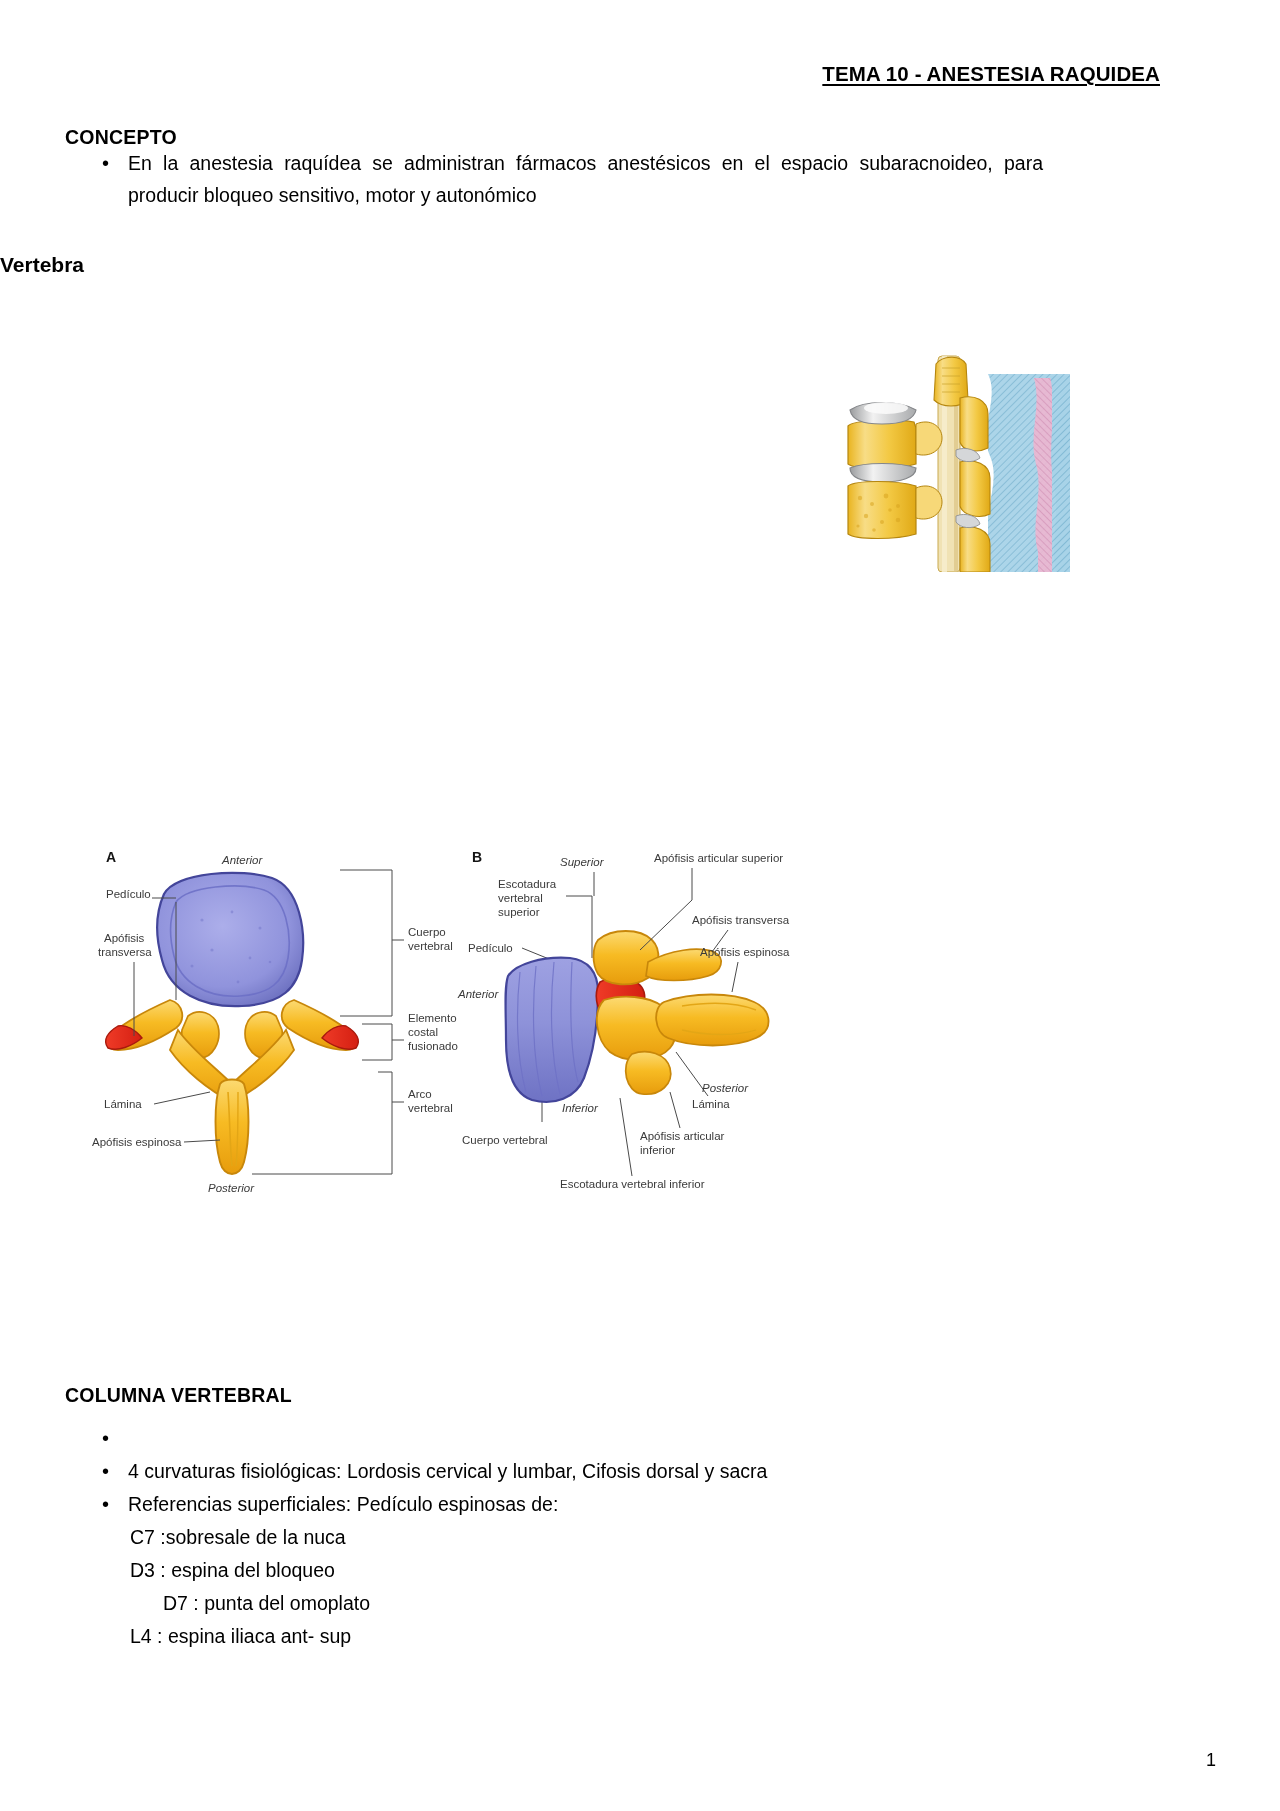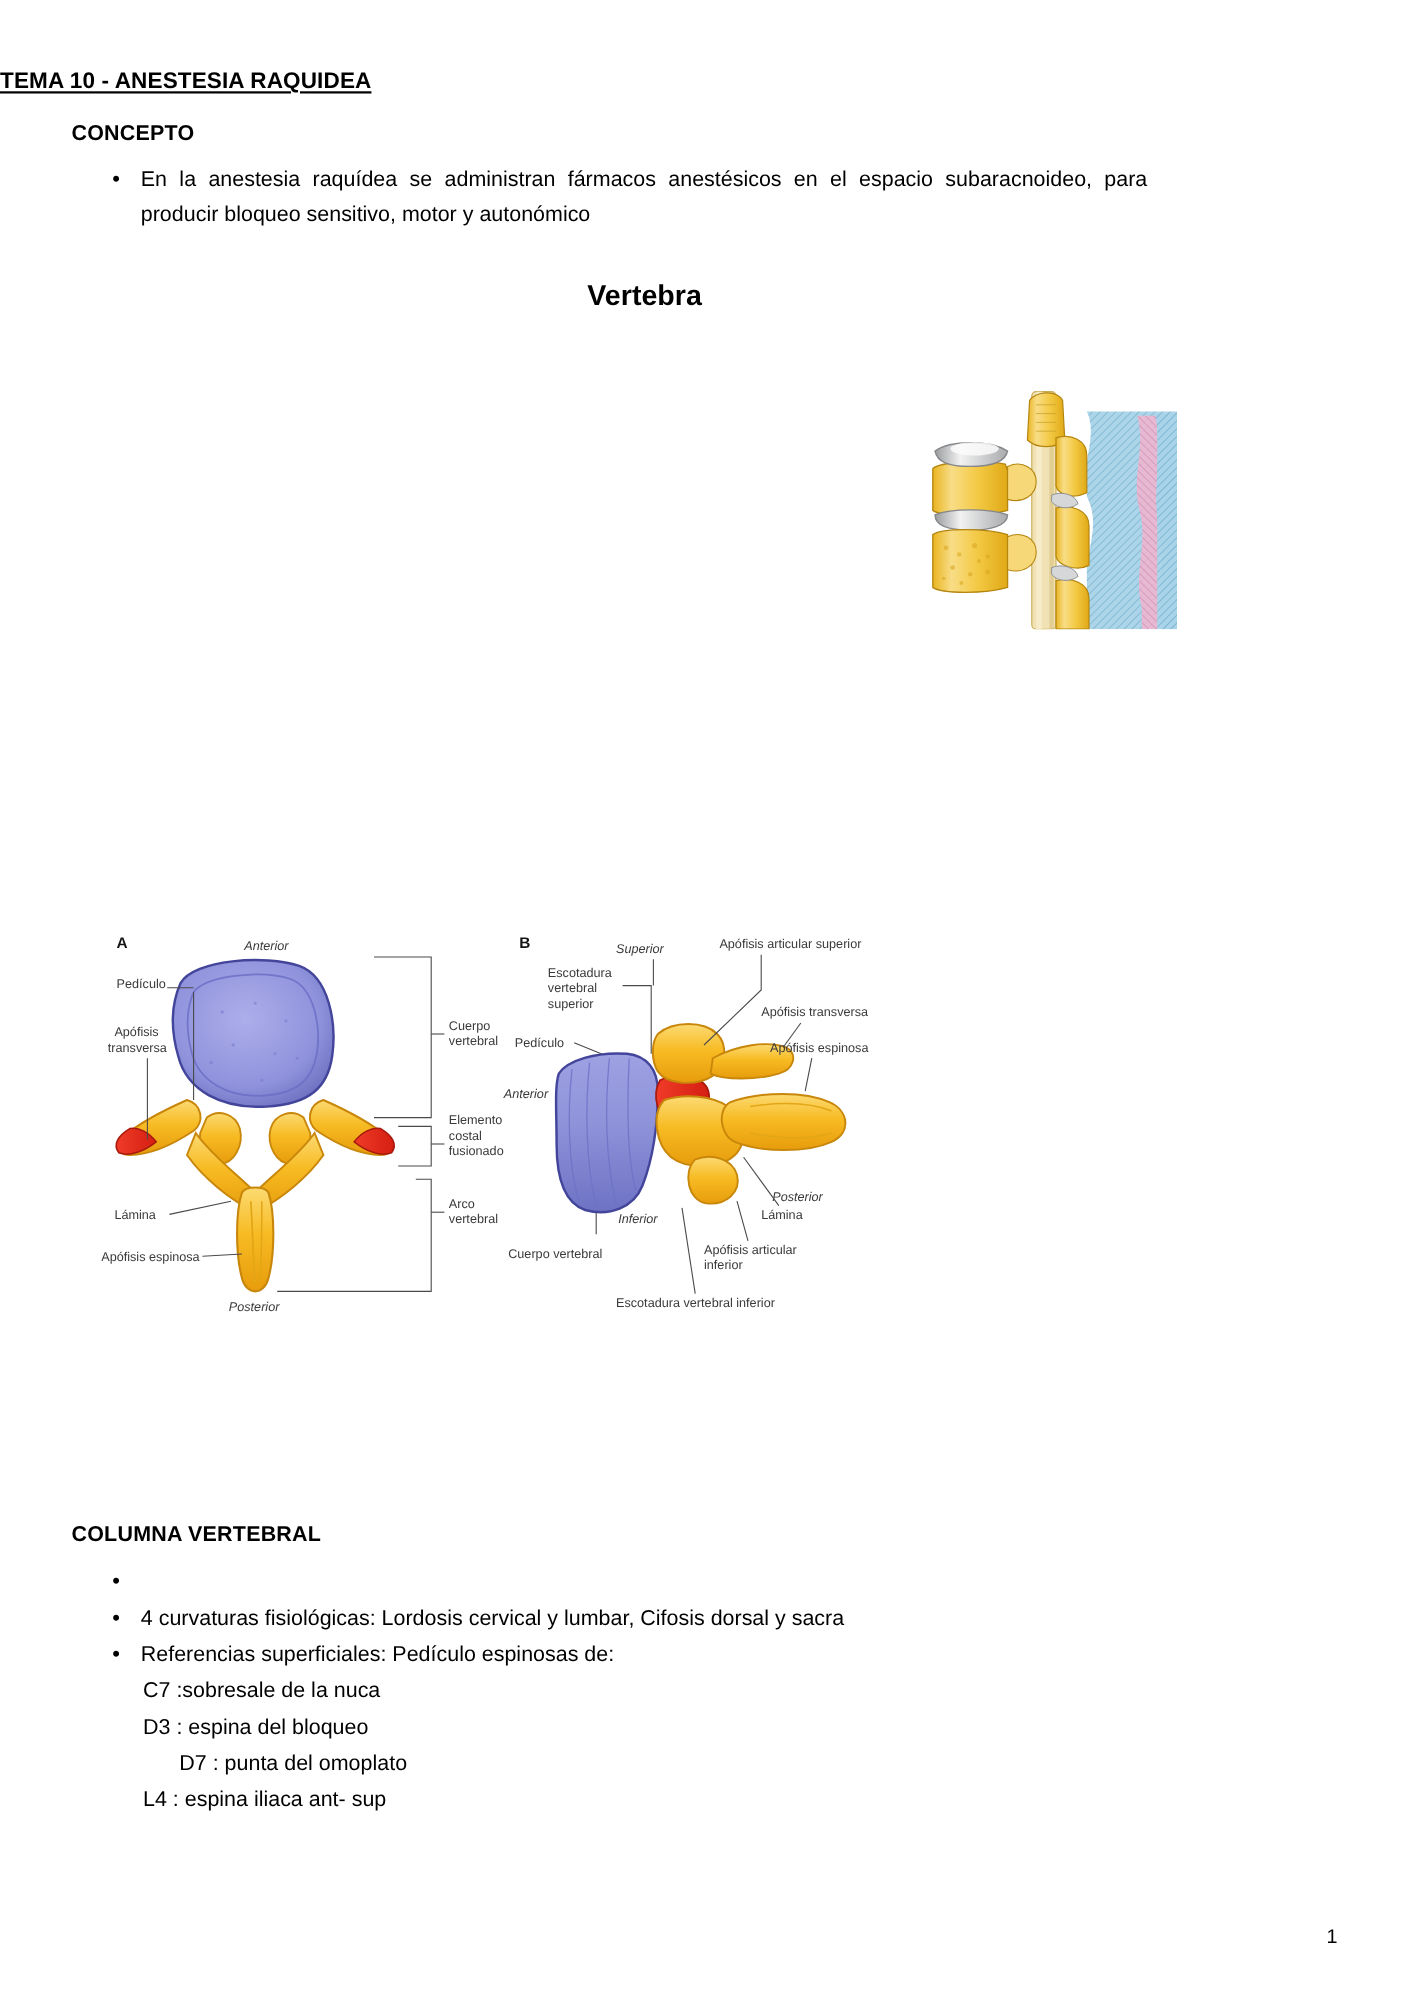--- a/index.html
+++ b/index.html
@@ -19,46 +19,45 @@
     background: #ffffff;
     overflow: hidden;
   }
 
   
   .doc-title {
     position: absolute;
     left: 0;
     top: 62px;
     width: 1160px;
-    text-align: left;
+    text-align: right;
     font-size: 20.5px;
     font-weight: bold;
     letter-spacing: 0.1px;
   }
   .doc-title span.u {
     text-decoration: underline;
     text-underline-offset: 3px;
   }
 
   
   .section-heading {
     position: absolute;
     font-size: 19.5px;
     font-weight: bold;
     letter-spacing: 0.2px;
   }
-  #heading-concepto { left: 65px; top: 110px; }
+  #heading-concepto { left: 65px; top: 126px; }
   #heading-columna  { left: 65px; top: 1384px; }
 
   .center-heading {
     position: absolute;
-    left: 16px;
+    left: 0;
     width: 1140px;
-    text-align: center;
-    font-size: 26px;
+    font-size: 21px;
     font-weight: bold;
   }
   #heading-vertebra { top: 253px; }
 
   
   .bullet-row {
     position: absolute;
     display: flex;
     align-items: flex-start;
   }

